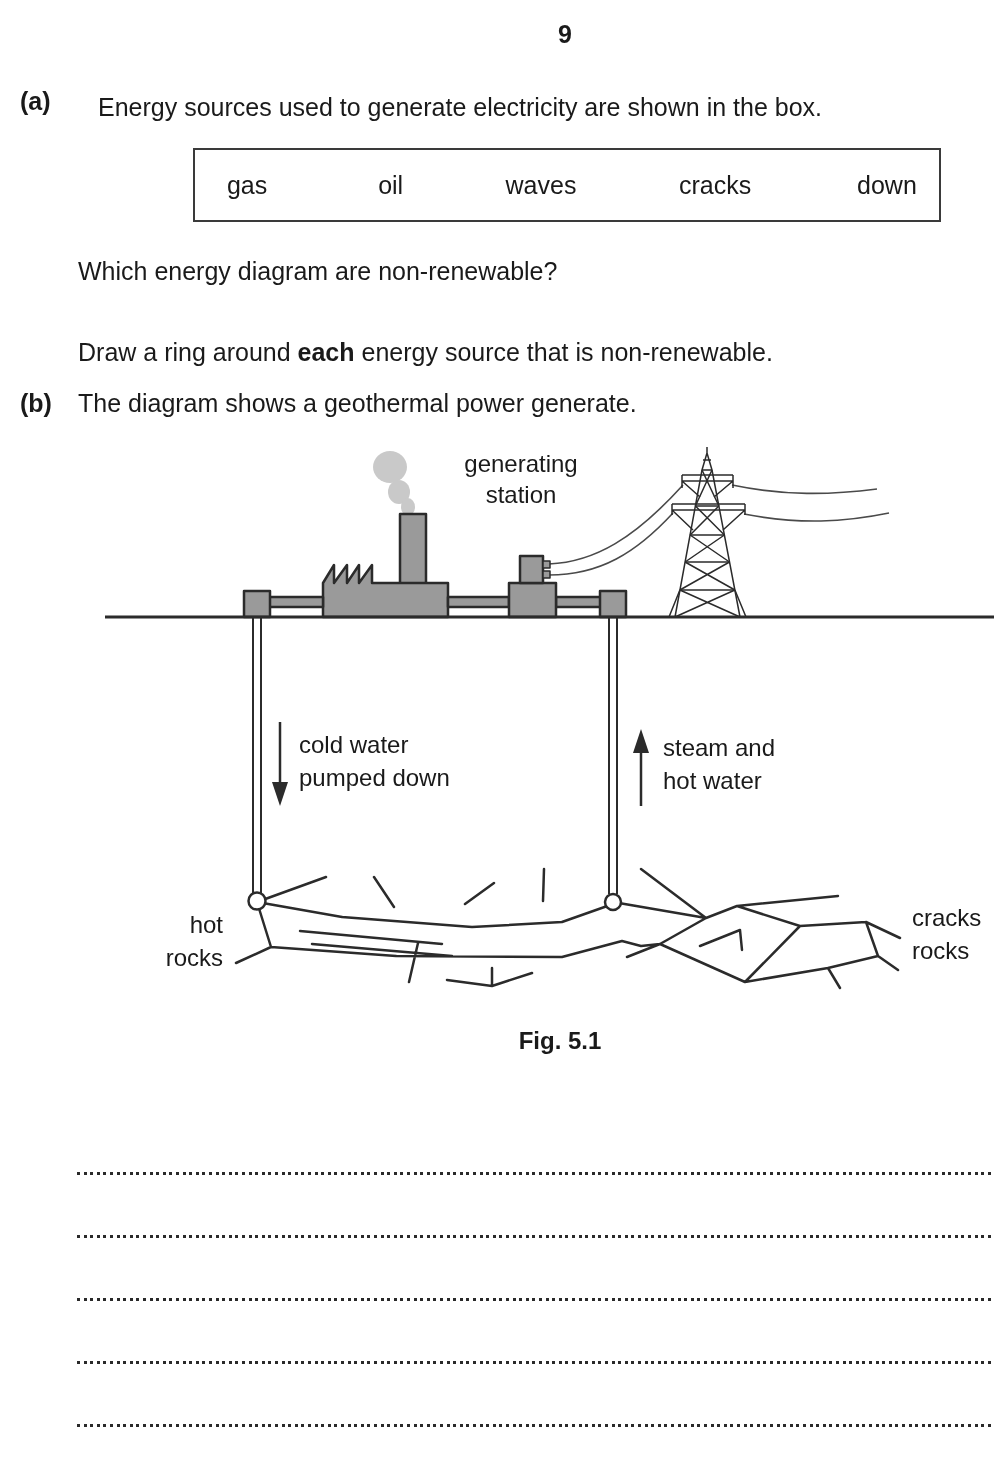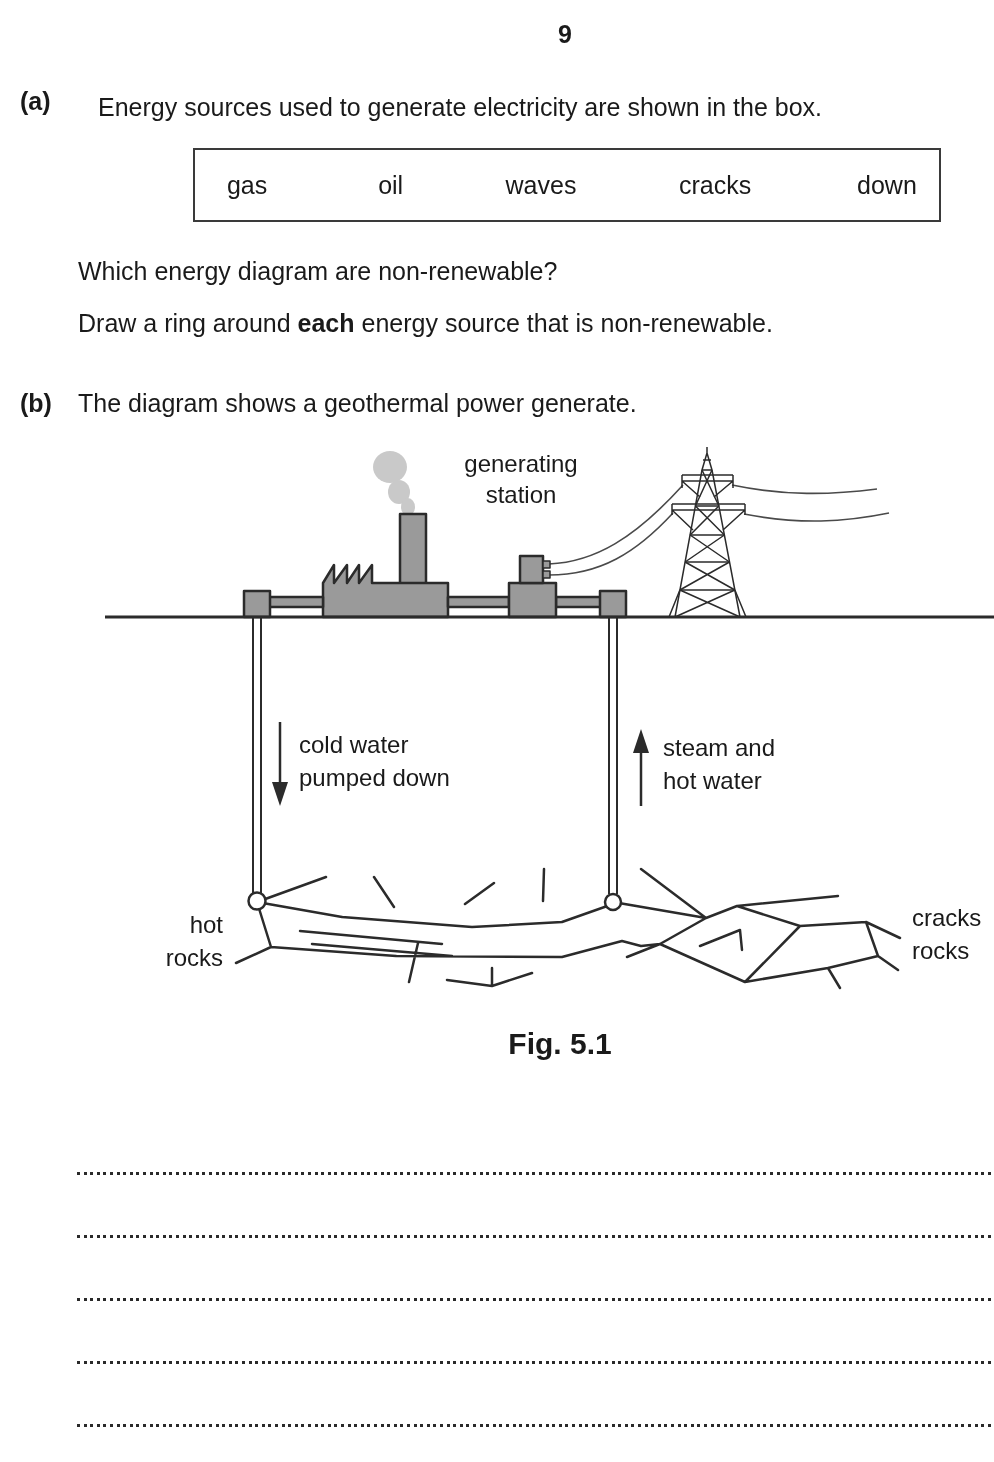--- a/index.html
+++ b/index.html
@@ -5,21 +5,21 @@
   html,body{margin:0;padding:0;background:#fff;}
   .page{position:relative;width:994px;height:1462px;background:#ffffff;overflow:hidden;
         font-family:"Liberation Sans",sans-serif;color:#1a1a1a;}
   .abs{position:absolute;line-height:1.15;}
   .bold{font-weight:bold;}
   .pagenum{top:20px;left:565px;transform:translateX(-50%);font-size:25px;font-weight:bold;}
   .row-label{left:20px;font-size:25px;font-weight:bold;}
   .row-text{left:78px;font-size:25px;}
   .src-box{left:193px;top:148px;width:748px;height:74px;border:2px solid #3a3a3a;box-sizing:border-box;}
   .src-word{position:absolute;top:50%;transform:translate(-50%,-50%);font-size:25px;}
-  .fig-caption{top:1027px;left:560px;transform:translateX(-50%);font-size:30px;font-weight:bold;}
+  .fig-caption{top:1027px;left:560px;transform:translateX(-50%);font-size:24px;font-weight:bold;}
   .answer-line{position:absolute;left:77px;width:917px;height:3px;
      background:repeating-linear-gradient(to right,#2a2a2a 0 3px,transparent 3px 6.6px);}
   svg text{font-family:"Liberation Sans",sans-serif;font-size:24px;fill:#1a1a1a;}
 </style>
 </head>
 <body>
 
 <div class="page">
 
   <div class="abs pagenum">9</div>
@@ -30,21 +30,21 @@
   <div class="abs src-box">
     <span class="src-word" style="left:7%;">gas</span>
     <span class="src-word" style="left:26.3%;">oil</span>
     <span class="src-word" style="left:46.5%;">waves</span>
     <span class="src-word" style="left:69.9%;">cracks</span>
     <span class="src-word" style="left:93%;">down</span>
   </div>
 
   <div class="abs row-text" style="top:257px;">Which energy diagram are non-renewable?</div>
 
-  <div class="abs row-text" style="top:309px;"><span>Draw a ring around </span><span class="bold">each</span><span> energy source that is non-renewable.</span></div>
+  <div class="abs row-text" style="top:338px;"><span>Draw a ring around </span><span class="bold">each</span><span> energy source that is non-renewable.</span></div>
 
   <div class="abs row-label" style="top:389px;">(b)</div>
   <div class="abs row-text" style="top:389px;">The diagram shows a geothermal power generate.</div>
 
   <svg class="abs" style="left:0;top:430px;" width="994" height="580" viewBox="0 430 994 580">
 
     <g fill="#c9c9c9">
       <ellipse cx="390" cy="467" rx="17" ry="16"></ellipse>
       <ellipse cx="399" cy="492" rx="11" ry="12"></ellipse>
       <ellipse cx="408" cy="507" rx="7" ry="9"></ellipse>

